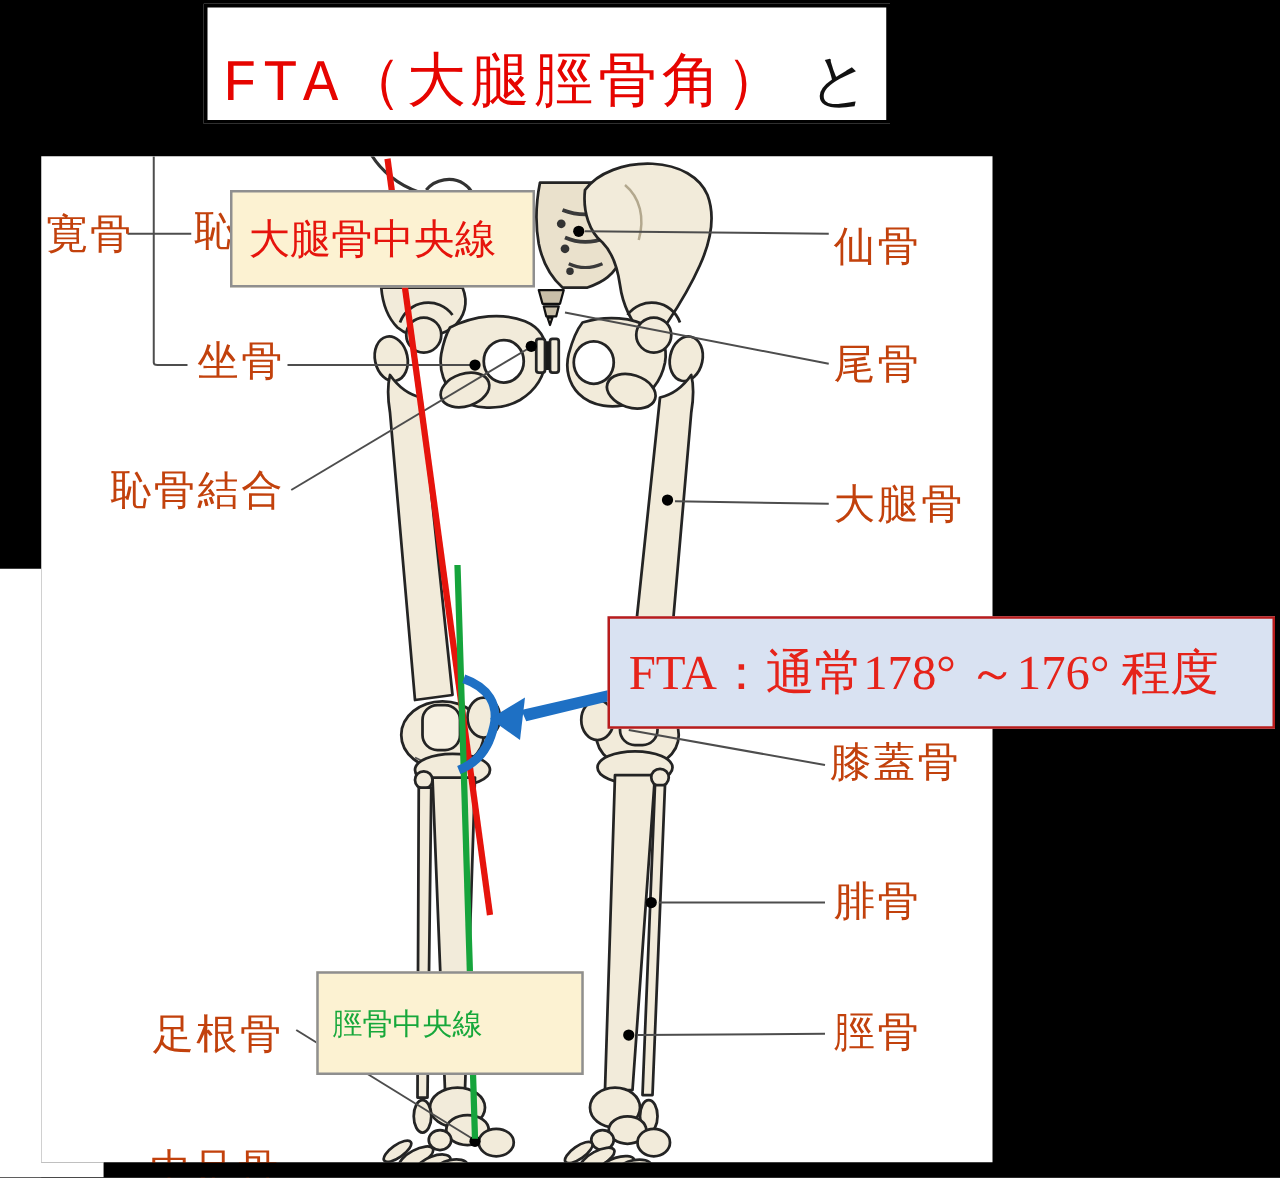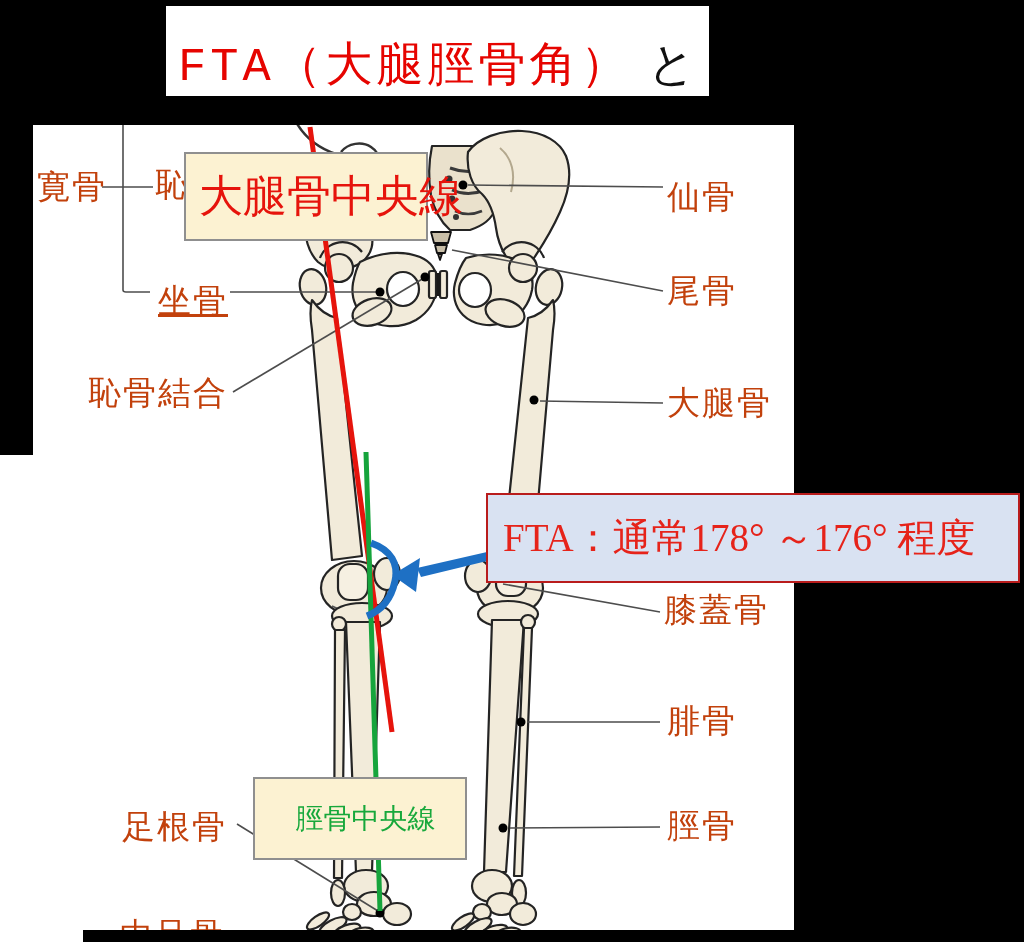--- a/index.html
+++ b/index.html
@@ -8,24 +8,24 @@
   .white{position:absolute;background:#fff;}
   #white-main{left:33px;top:125px;width:761px;height:805px;}
   #white-left-sliver{left:0;top:455px;width:33px;height:487px;}
   #white-bottom-corner{left:0;top:930px;width:83px;height:12px;}
   #svg-layer{position:absolute;left:0;top:0;}
   .blabel{position:absolute;font-size:33px;line-height:34px;color:#c2410c;
           letter-spacing:2px;white-space:nowrap;}
   #black-bottom-strip{position:absolute;left:83px;top:930px;width:941px;height:12px;background:#000;}
   .callout{position:absolute;display:flex;align-items:center;box-sizing:border-box;
            font-family:"Liberation Serif","DejaVu Serif",serif;white-space:nowrap;}
-  #femur-line-box{left:184px;top:152px;width:244px;height:89px;background:#fcf2d2;
-                  border:2px solid #8f8f8f;padding-left:13px;font-size:44px;color:#e6140c;}
+  #femur-line-box{left:184px;top:152px;width:244px;height:78px;background:#fcf2d2;
+                  border:2px solid #8f8f8f;padding-left:13px;font-size:33px;color:#e6140c;}
   #tibia-line-box{left:253px;top:777px;width:214px;height:83px;background:#fcf2d2;
-                  border:2px solid #8f8f8f;padding-left:11px;font-size:28px;color:#17a83b;justify-content:center;}
+                  border:2px solid #8f8f8f;padding-left:11px;font-size:24px;color:#17a83b;}
   #fta-box{left:486px;top:493px;width:534px;height:90px;background:#d9e2f2;
            border:2px solid #b91c1c;padding-left:15px;font-size:39px;color:#e6231a;}
   #title-box{position:absolute;left:163px;top:3px;width:549px;height:96px;background:#fff;
              border:3px solid #000;box-sizing:border-box;display:flex;align-items:flex-end;
              padding-left:12px;font-family:Liberation Mono, monospace;
              font-size:47px;letter-spacing:4px;white-space:nowrap;}
   #title-red{color:#e60400;}
   #title-black{color:#111;margin-left:16px;}
 </style>
 </head>
@@ -180,21 +180,21 @@
       <path d="M371,543 C391,550 399,564 395,581 C391,600 380,611 367,616" fill="none" stroke="#1e70c4" stroke-width="7"></path>
       <g fill="#1e70c4" stroke="none">
         <path d="M487,552 L417,568 L421,577 L487,561 Z"></path>
         <polygon points="392,575 420,558 416,592"></polygon>
       </g>
     </g>
   </svg>
 
   <div class="blabel" style="left:37px;top:170px;">寛骨</div>
   <div class="blabel" style="left:155px;top:168px;">恥骨</div>
-  <div class="blabel" style="left:158px;top:284px;text-decoration:underline;">坐骨</div>
+  <div class="blabel" style="left:158px;top:272px;">坐骨</div>
   <div class="blabel" style="left:88px;top:376px;font-family:Liberation Serif, serif;">恥骨結合</div>
   <div class="blabel" style="left:122px;top:810px;">足根骨</div>
   <div class="blabel" style="left:120px;top:918px;">中足骨</div>
   <div class="blabel" style="left:667px;top:180px;">仙骨</div>
   <div class="blabel" style="left:667px;top:274px;">尾骨</div>
   <div class="blabel" style="left:667px;top:386px;">大腿骨</div>
   <div class="blabel" style="left:664px;top:593px;">膝蓋骨</div>
   <div class="blabel" style="left:667px;top:704px;">腓骨</div>
   <div class="blabel" style="left:667px;top:809px;text-align:center;">脛骨</div>
 

